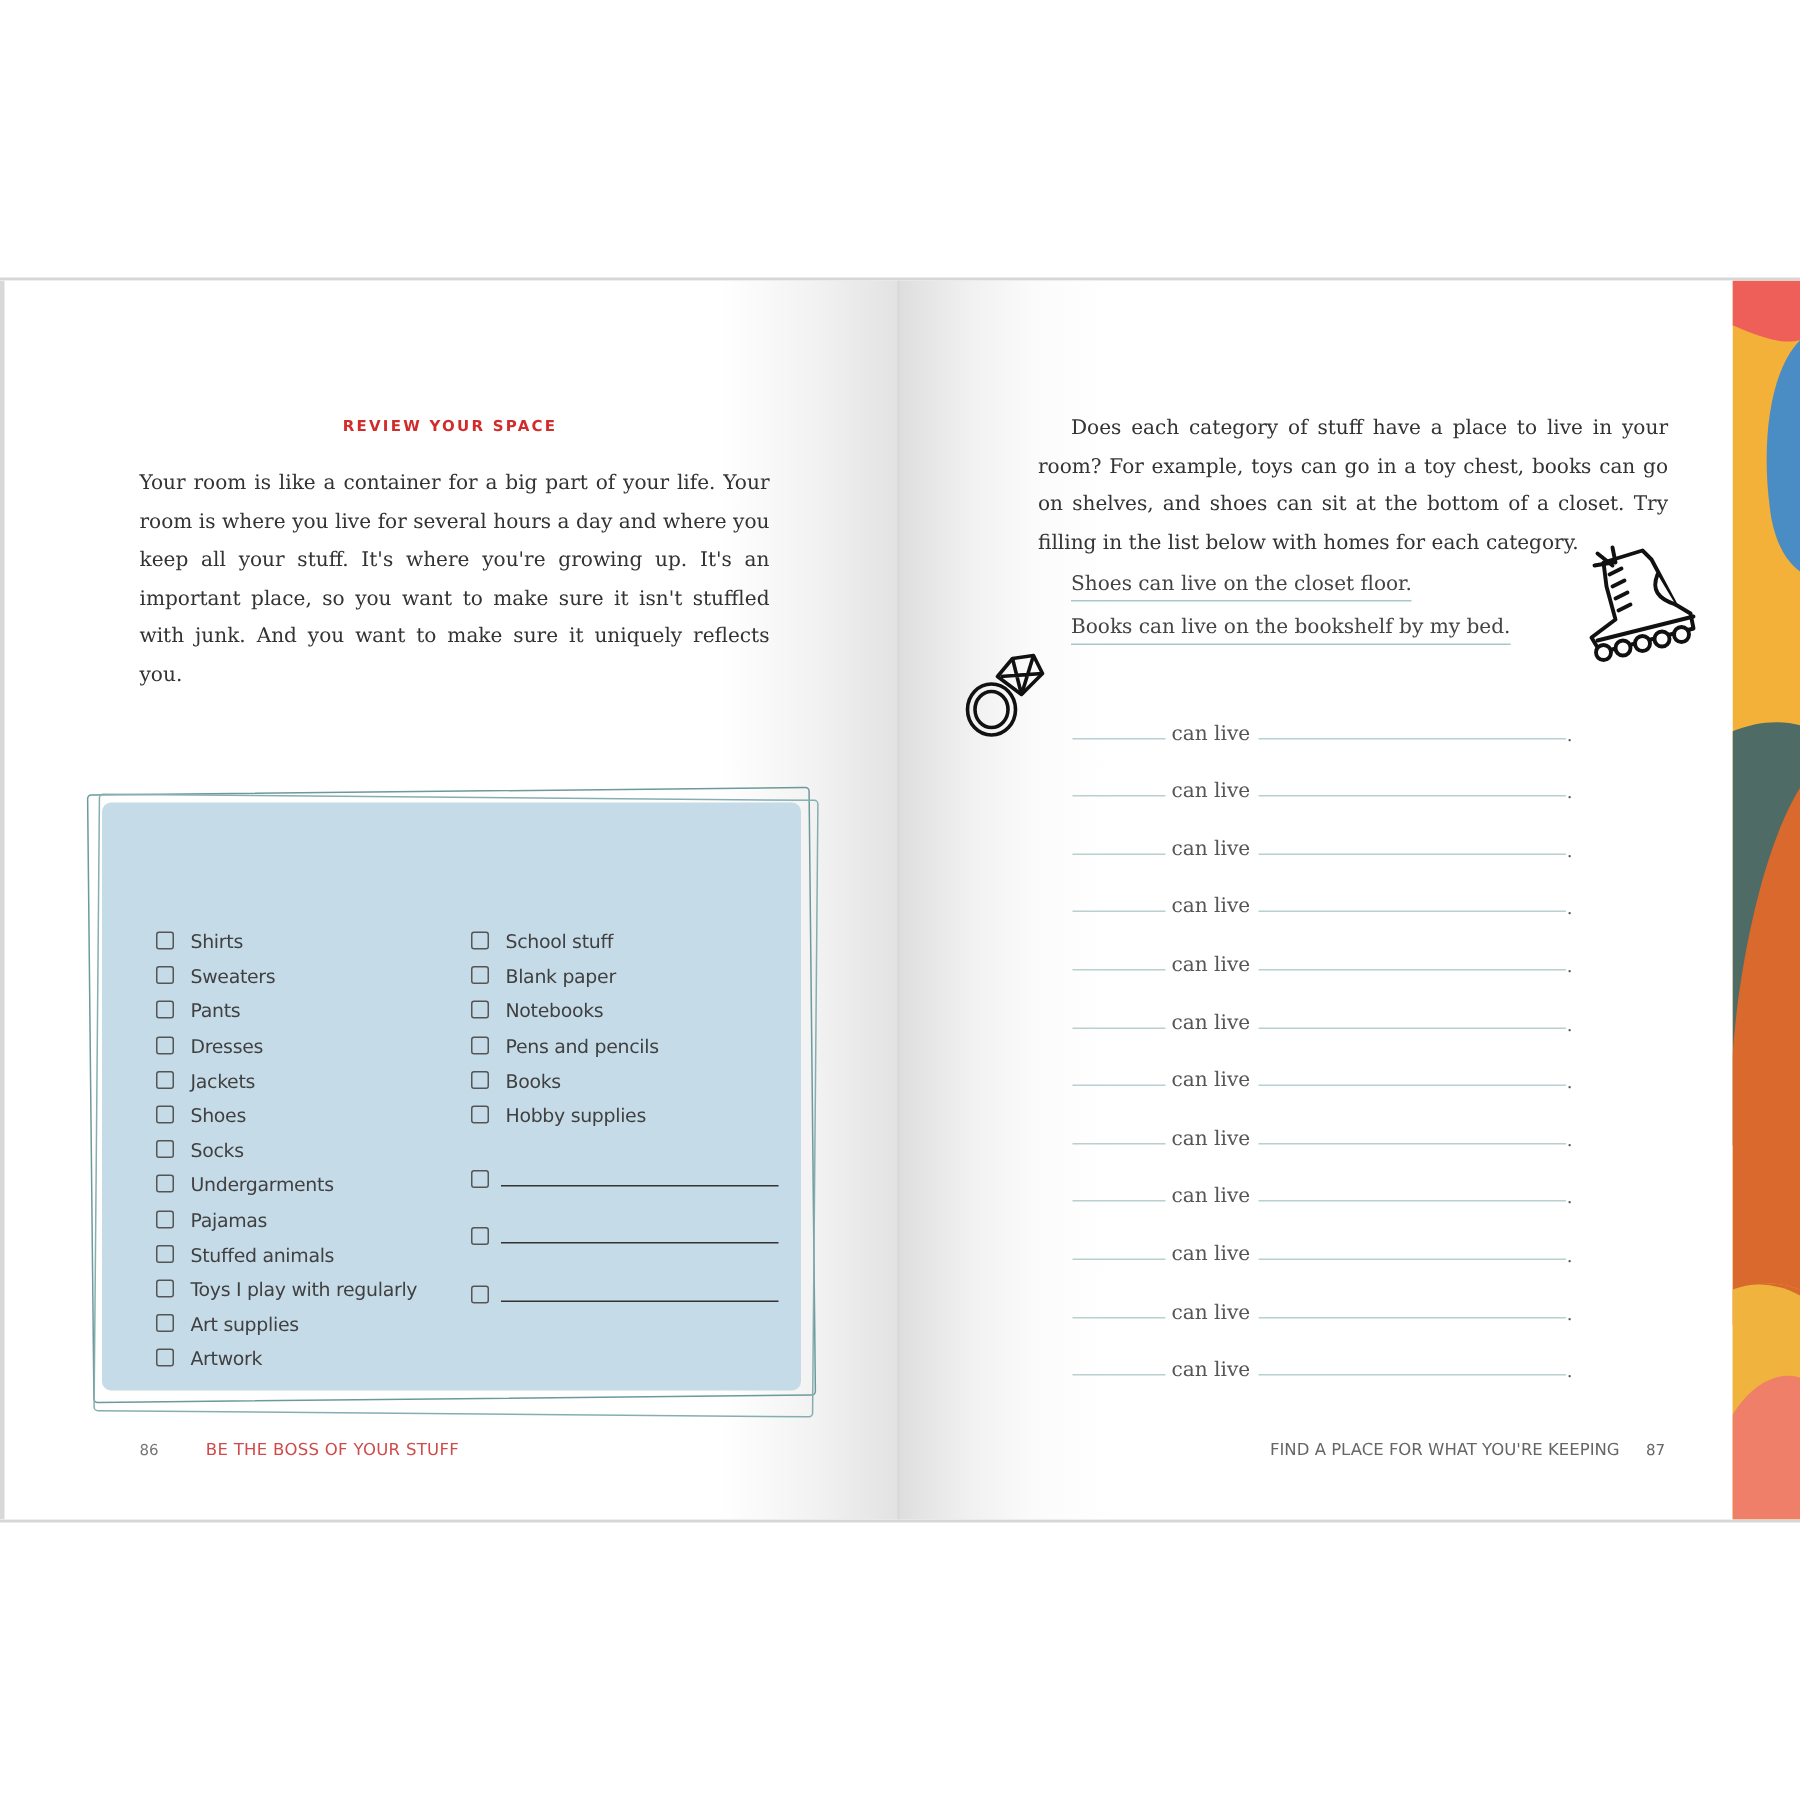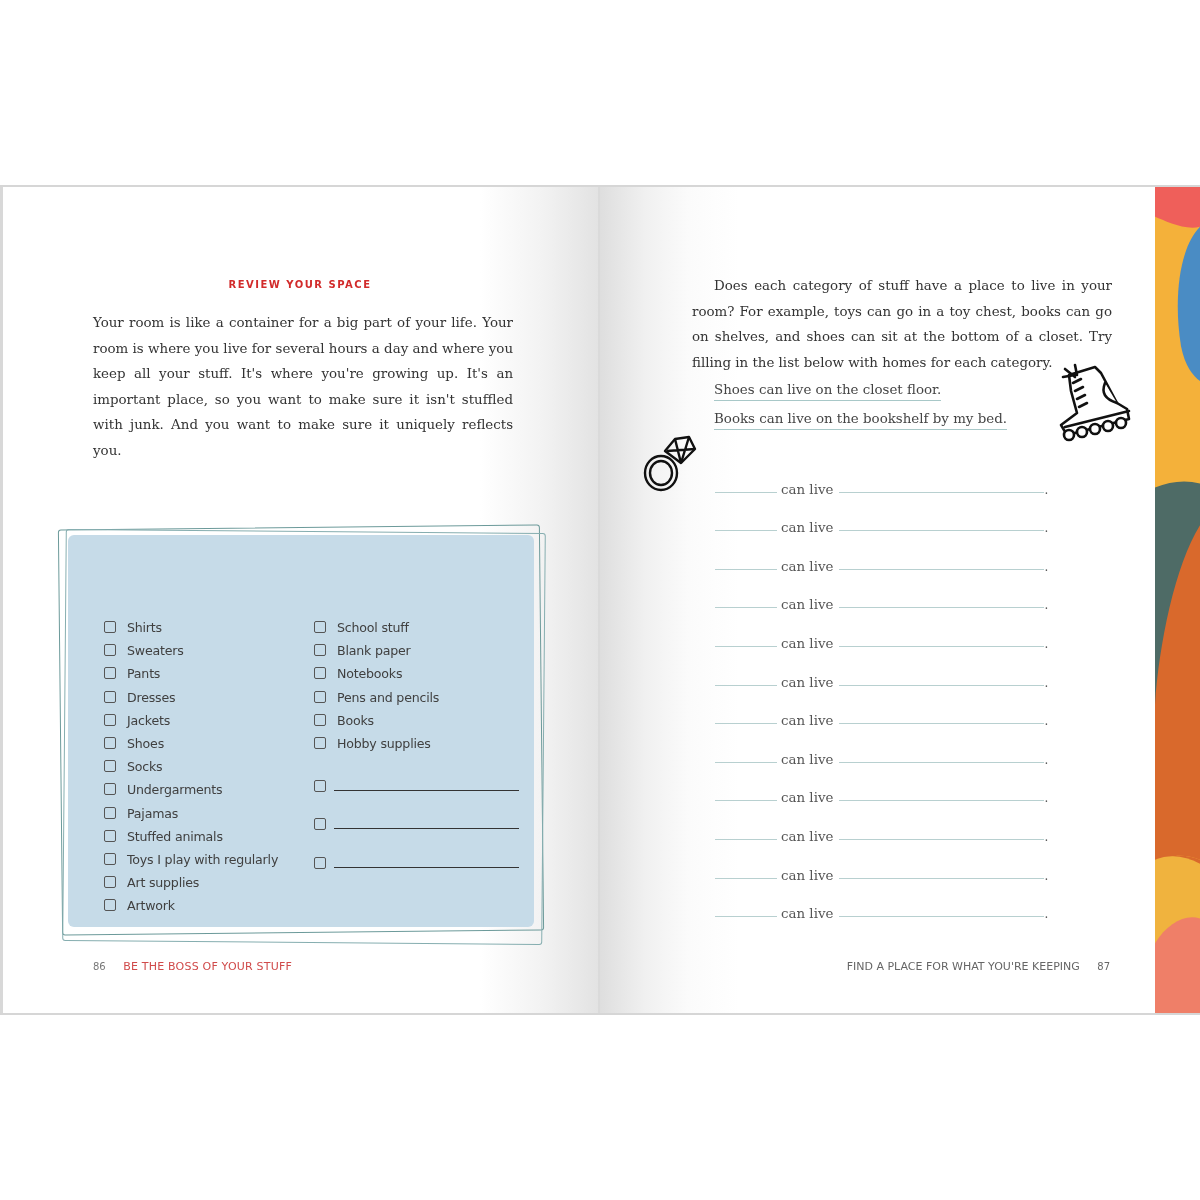--- a/index.html
+++ b/index.html
@@ -68,21 +68,21 @@
       margin: 5px 11px 0 0; flex: none; background: transparent;
     }
     .blank-item { display: flex; align-items: flex-end; height: 38.5px; }
     .blank-item .cb { margin: 0 8px 2px 0; }
     .blank-line { width: 185px; border-bottom: 1.5px solid #333; height: 1px; margin-bottom: 3px; }
 
     .footer-left {
       position: absolute; top: 773px; left: 93px;
       font-family: "DejaVu Sans", sans-serif; font-size: 11px; color: #777;
     }
-    .footer-left .pgnum { margin-right: 14px; font-size: 10px; }
+    .footer-left .pgnum { margin-right: 28px; font-size: 10px; }
     .footer-left .title { color: #d04a4a; letter-spacing: 0.2px; font-size: 11px; }
     .footer-right {
       position: absolute; top: 773px; right: 45px;
       font-family: "DejaVu Sans", sans-serif; font-size: 11px; color: #666;
     }
     .footer-right .pgnum { margin-left: 14px; font-size: 10px; }
 
     .examples { position: absolute; left: 114px; top: 190px; font-size: 13.4px; color: #444; line-height: 25.6px; }
     .examples div { display: inline-block; border-bottom: 1.5px solid #a8c8c8; line-height: 20px; margin-bottom: 5px; }
     .examples .ex-wrap { display: block; }

